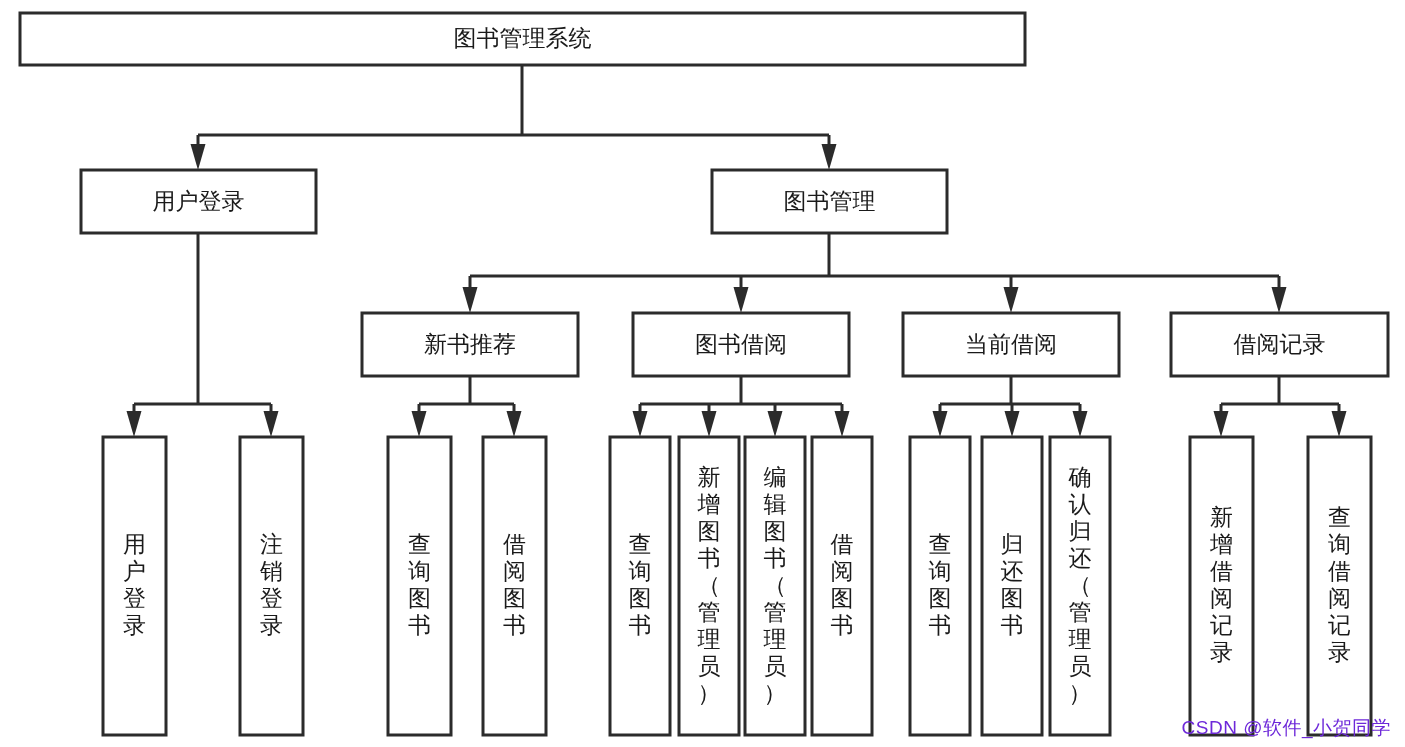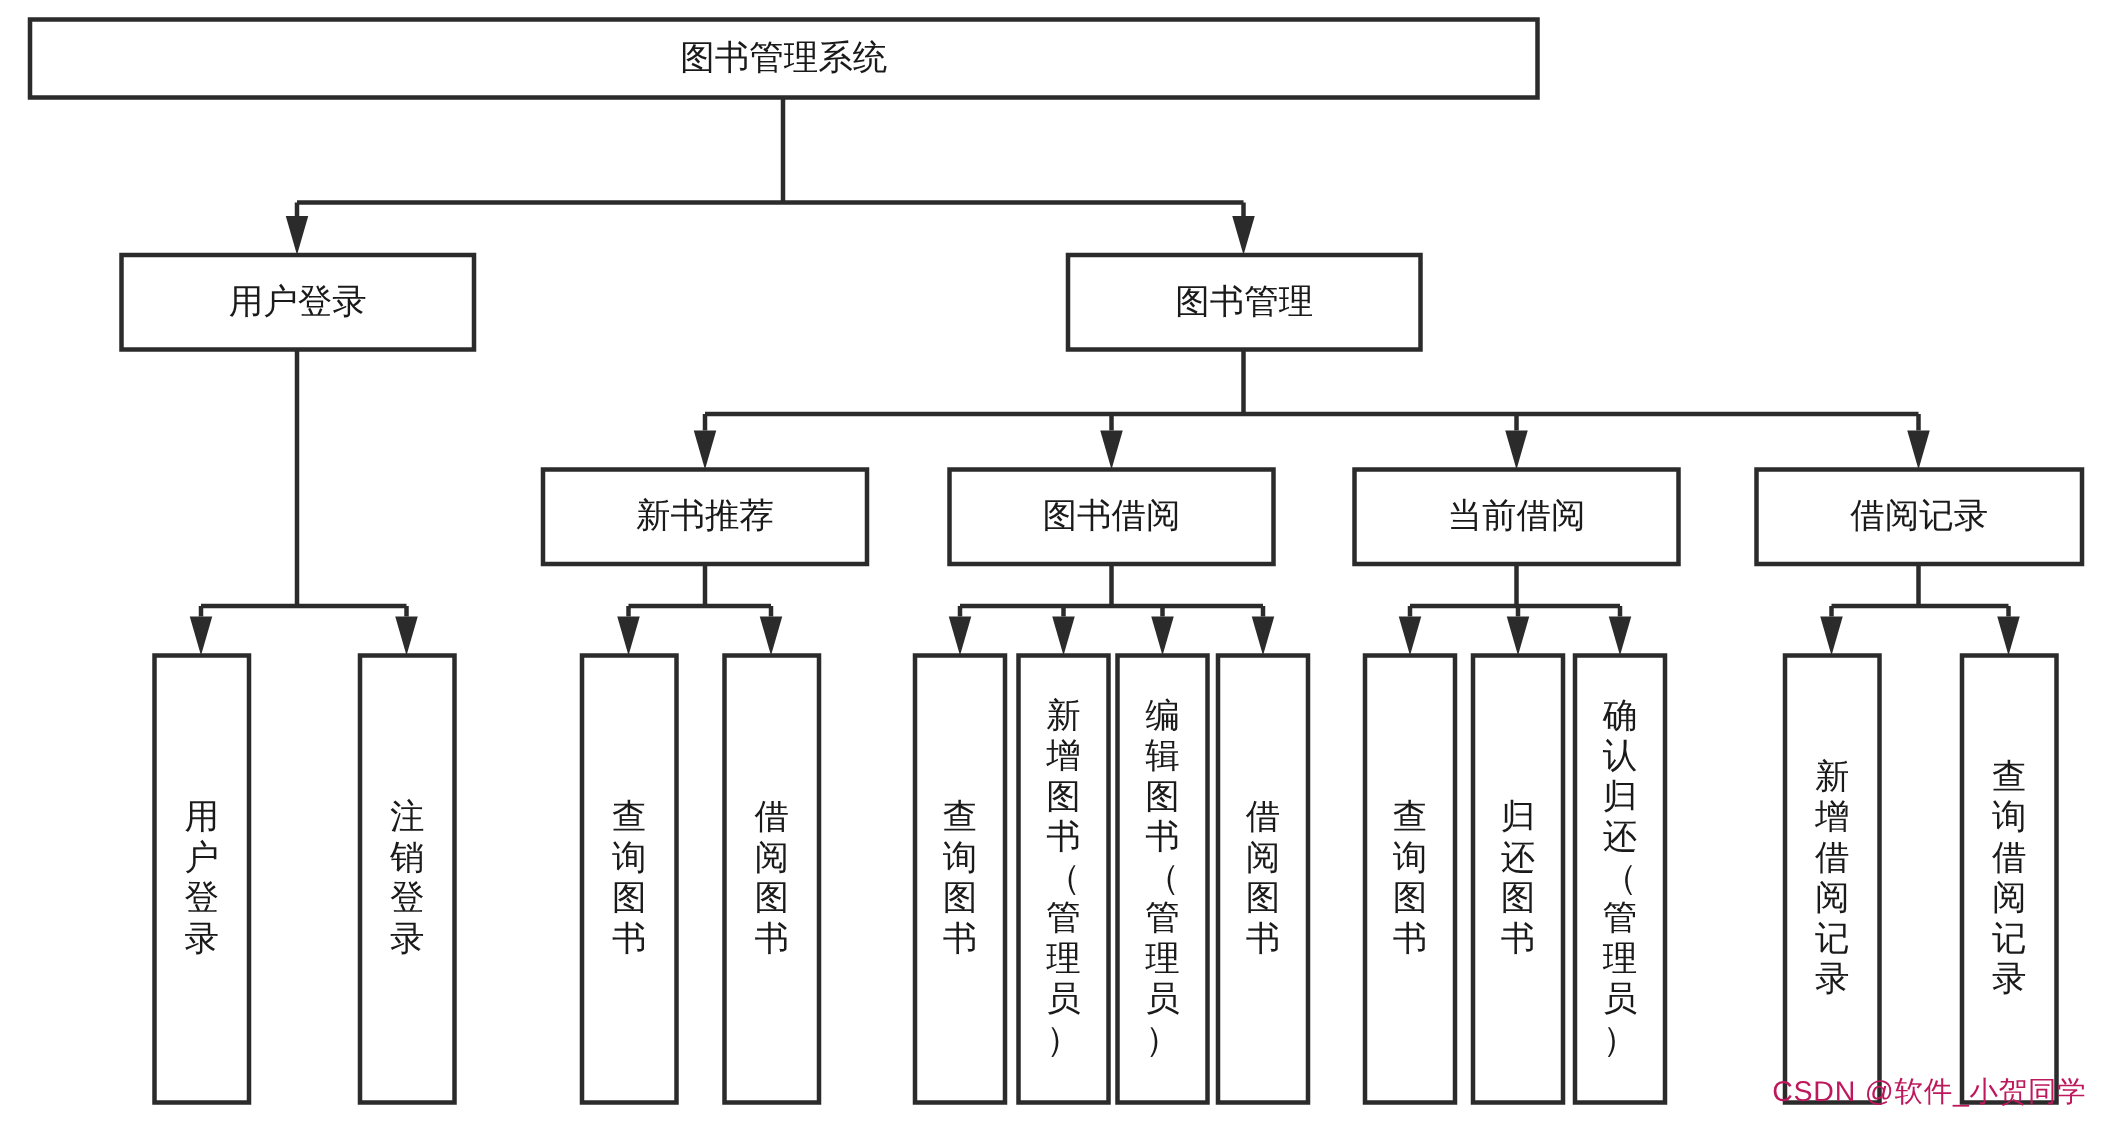--- a/index.html
+++ b/index.html
@@ -58,21 +58,21 @@
     font-size: 23px;
     fill: #1a1a1a;
     text-anchor: middle;
   }
   .watermark {
     position: absolute;
     right: 14px;
     bottom: 6px;
     font-family: "Liberation Sans", "DejaVu Sans", sans-serif;
     font-size: 19px;
-    color: #be185d;
+    color: #6d28d9;
     white-space: nowrap;
     letter-spacing: 0.5px;
     pointer-events: none;
   }
 </style>
 </head>
 <body>
 
 <div id="diagram-root">
 

